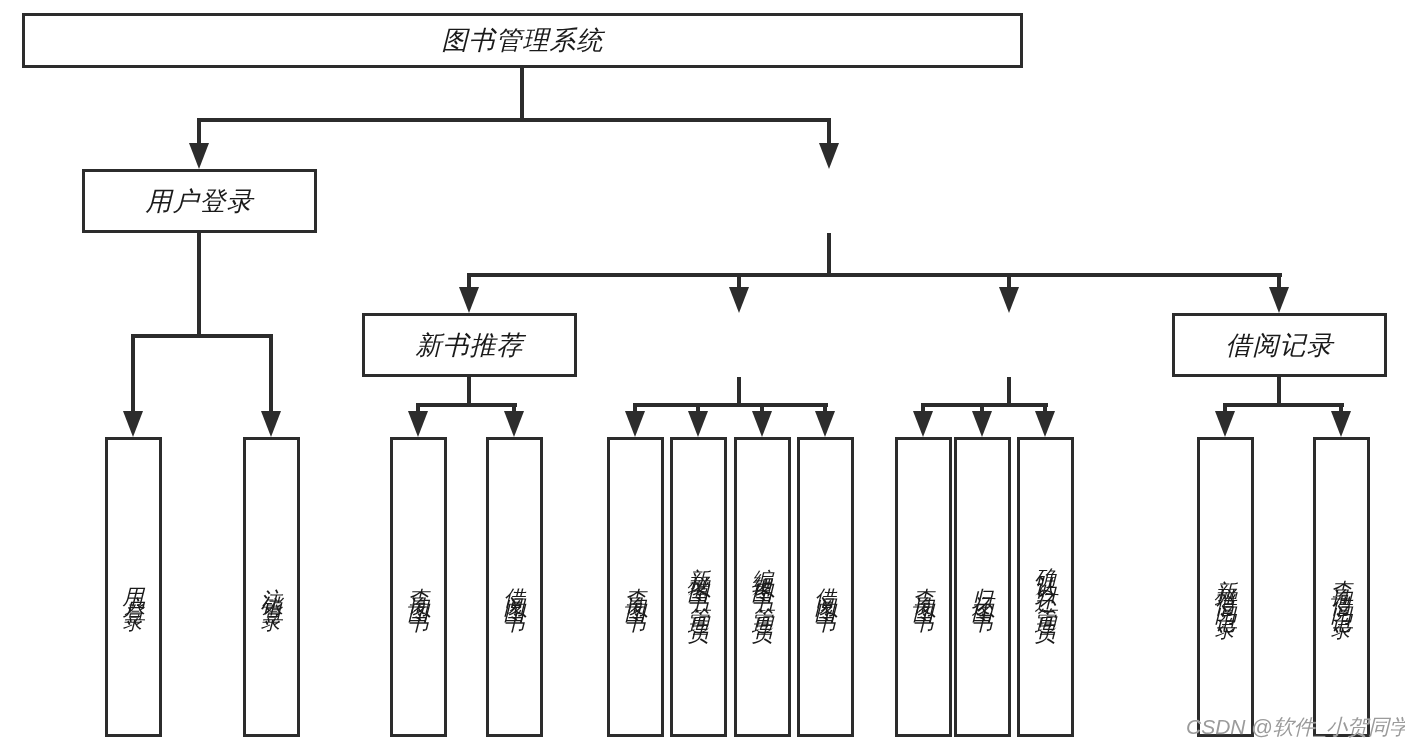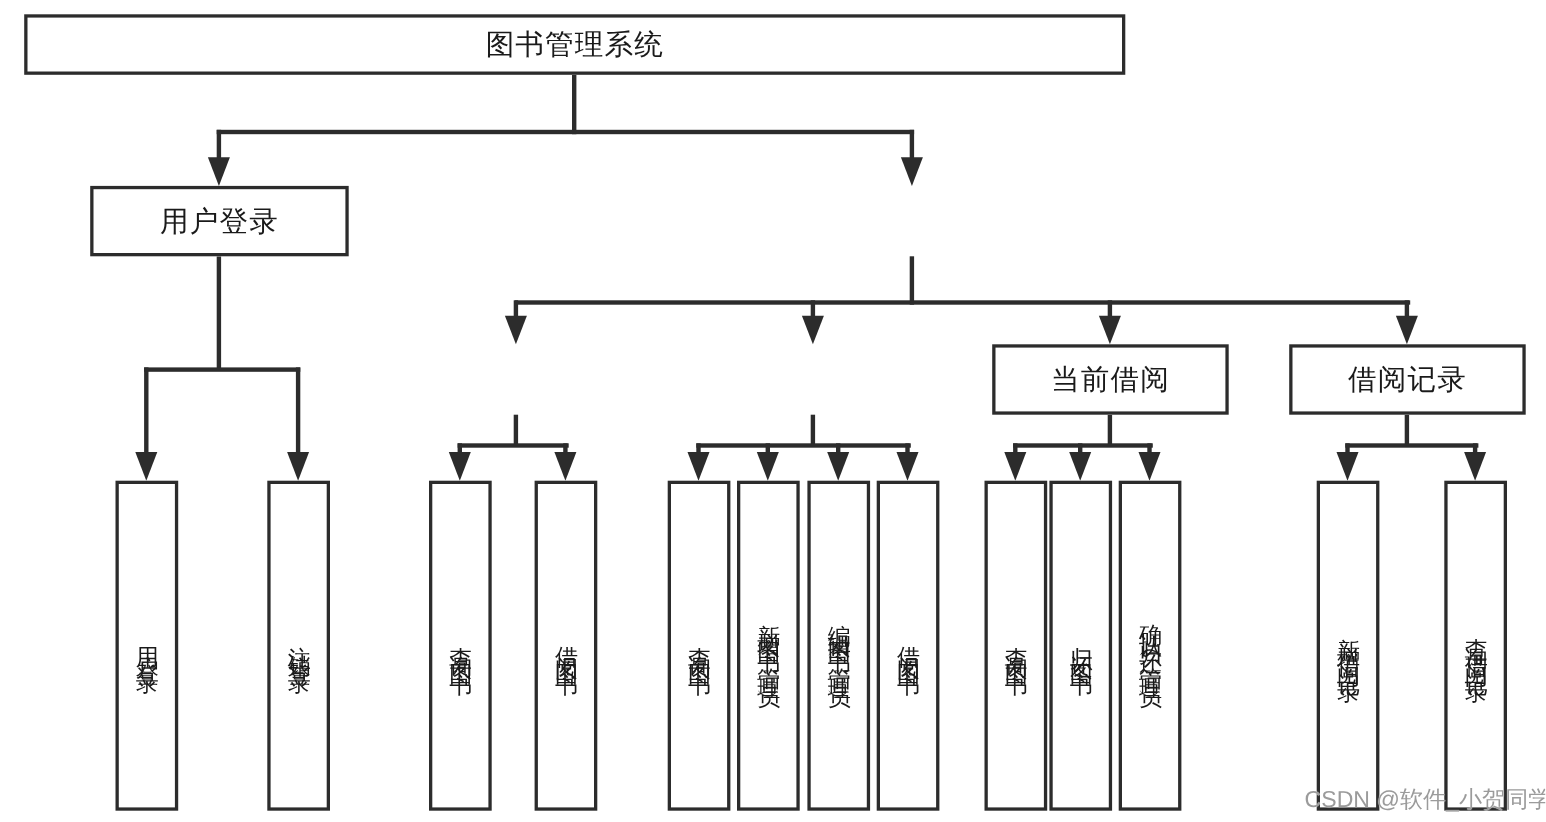--- a/index.html
+++ b/index.html
@@ -1,18 +1,18 @@
 <!DOCTYPE html>
 <html><head>
 <meta charset="utf-8">
 <style>
   html,body{margin:0;padding:0;background:#ffffff;}
   .stage{
     position:relative;width:1405px;height:747px;background:#ffffff;
-    font-family:"Liberation Sans", sans-serif;color:#1a1a1a;overflow:hidden;
+    font-family:"Liberation Sans", sans-serif;color:#1a1a1a;overflow:hidden;font-style:italic;
   }
   
   .box{
     position:absolute;box-sizing:border-box;background:#ffffff;
     border:3px solid #2c2c2c;display:flex;align-items:center;justify-content:center;
     font-size:26px;letter-spacing:1px;white-space:nowrap;z-index:2;
   }
   
   .leaf{
     position:absolute;box-sizing:border-box;background:#ffffff;
@@ -69,22 +69,22 @@
   <div class="h" style="left:468px;top:273px;width:814px;"></div>
   <div class="v" style="left:467px;top:273px;height:18px;"></div>
   <div class="arr" style="left:459px;top:287px;"></div>
   <div class="v" style="left:737px;top:273px;height:18px;"></div>
   <div class="arr" style="left:729px;top:287px;"></div>
   <div class="v" style="left:1007px;top:273px;height:18px;"></div>
   <div class="arr" style="left:999px;top:287px;"></div>
   <div class="v" style="left:1277px;top:273px;height:18px;"></div>
   <div class="arr" style="left:1269px;top:287px;"></div>
 
-  <div class="box" style="left:902px;top:313px;width:215px;height:64px;">
-    <span>当前借阅</span>
+  <div class="box" style="left:362px;top:313px;width:215px;height:64px;">
+    <span>新书推荐</span>
   </div>
   <div class="box" style="left:1172px;top:313px;width:215px;height:64px;">
     <span>借阅记录</span>
   </div>
 
   <div class="v" style="left:467px;top:377px;height:28px;"></div>
   <div class="h" style="left:416px;top:403px;width:101px;"></div>
   <div class="v" style="left:416px;top:403px;height:10px;"></div>
   <div class="arr" style="left:408px;top:411px;"></div>
   <div class="v" style="left:512px;top:403px;height:10px;"></div>

